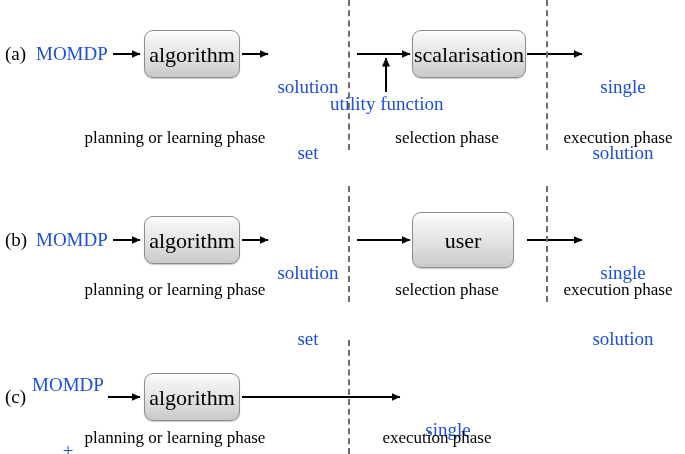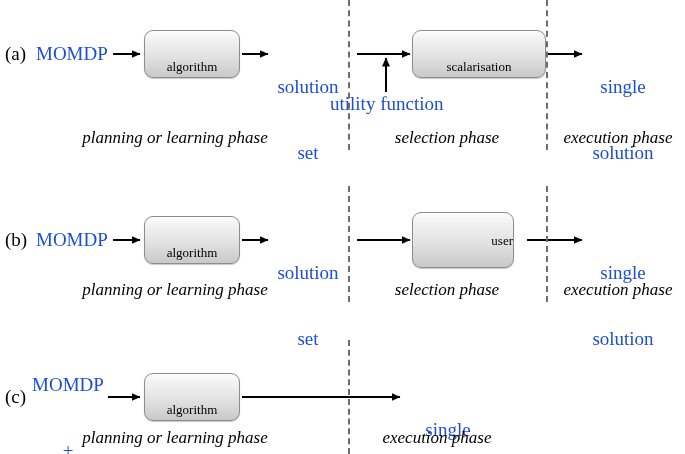--- a/index.html
+++ b/index.html
@@ -21,21 +21,20 @@
     font-family: "Liberation Serif", "DejaVu Serif", serif;
     font-size: 19px;
     line-height: 22px;
     color: #1d4ed8;
     white-space: pre;
     text-align: center;
   }
   .phase {
     position: absolute;
     font-family: "Liberation Serif", "DejaVu Serif", serif;
-    font-style: italic;
     font-size: 17px;
     line-height: 20px;
     color: #000;
     white-space: pre;
     text-align: center;
   }
   .rowlabel {
     position: absolute;
     font-size: 19px;
     line-height: 22px;
@@ -43,25 +42,25 @@
   }
   
   .pbox {
     position: absolute;
     box-sizing: border-box;
     border: 1px solid #8d8d8d;
     border-radius: 9px;
     background: linear-gradient(to bottom, #fdfdfd 0%, #f2f2f2 18%, #e2e2e2 55%, #d3d3d3 82%, #c9c9c9 100%);
     box-shadow: 0 1px 1px rgba(0,0,0,0.22);
     display: flex;
-    align-items: flex-end;
+    align-items: center;
     justify-content: center;
     text-align: center;
     font-family: "Liberation Serif", "DejaVu Serif", serif;
-    font-size: 13px;
+    font-size: 22px;
     line-height: 21px;
     color: #000;
   }
   .pbox span { display: block; }
   
   .divider {
     position: absolute;
     width: 0;
     border-left: 2px dashed #6d6d6d;
   }
@@ -113,21 +112,21 @@
 
   <div class="pbox" style="left:144px; top:30px; width:96px; height:48px;">
     <span>algorithm</span>
   </div>
 
   <div class="txt" style="left:269px; top:32px; width:78px;">
     <div>solution</div>
     <div>set</div>
   </div>
 
-  <div class="pbox" style="left:412px; top:30px; width:134px; height:48px;">
+  <div class="pbox" style="left:412px; top:30px; width:114px; height:48px;">
     <span>scalarisation</span>
   </div>
 
   <div class="txt" style="left:330px; top:93px;text-align:right;">utility function</div>
 
   <div class="txt" style="left:583px; top:32px; width:80px;">
     <div>single</div>
     <div>solution</div>
   </div>
 

